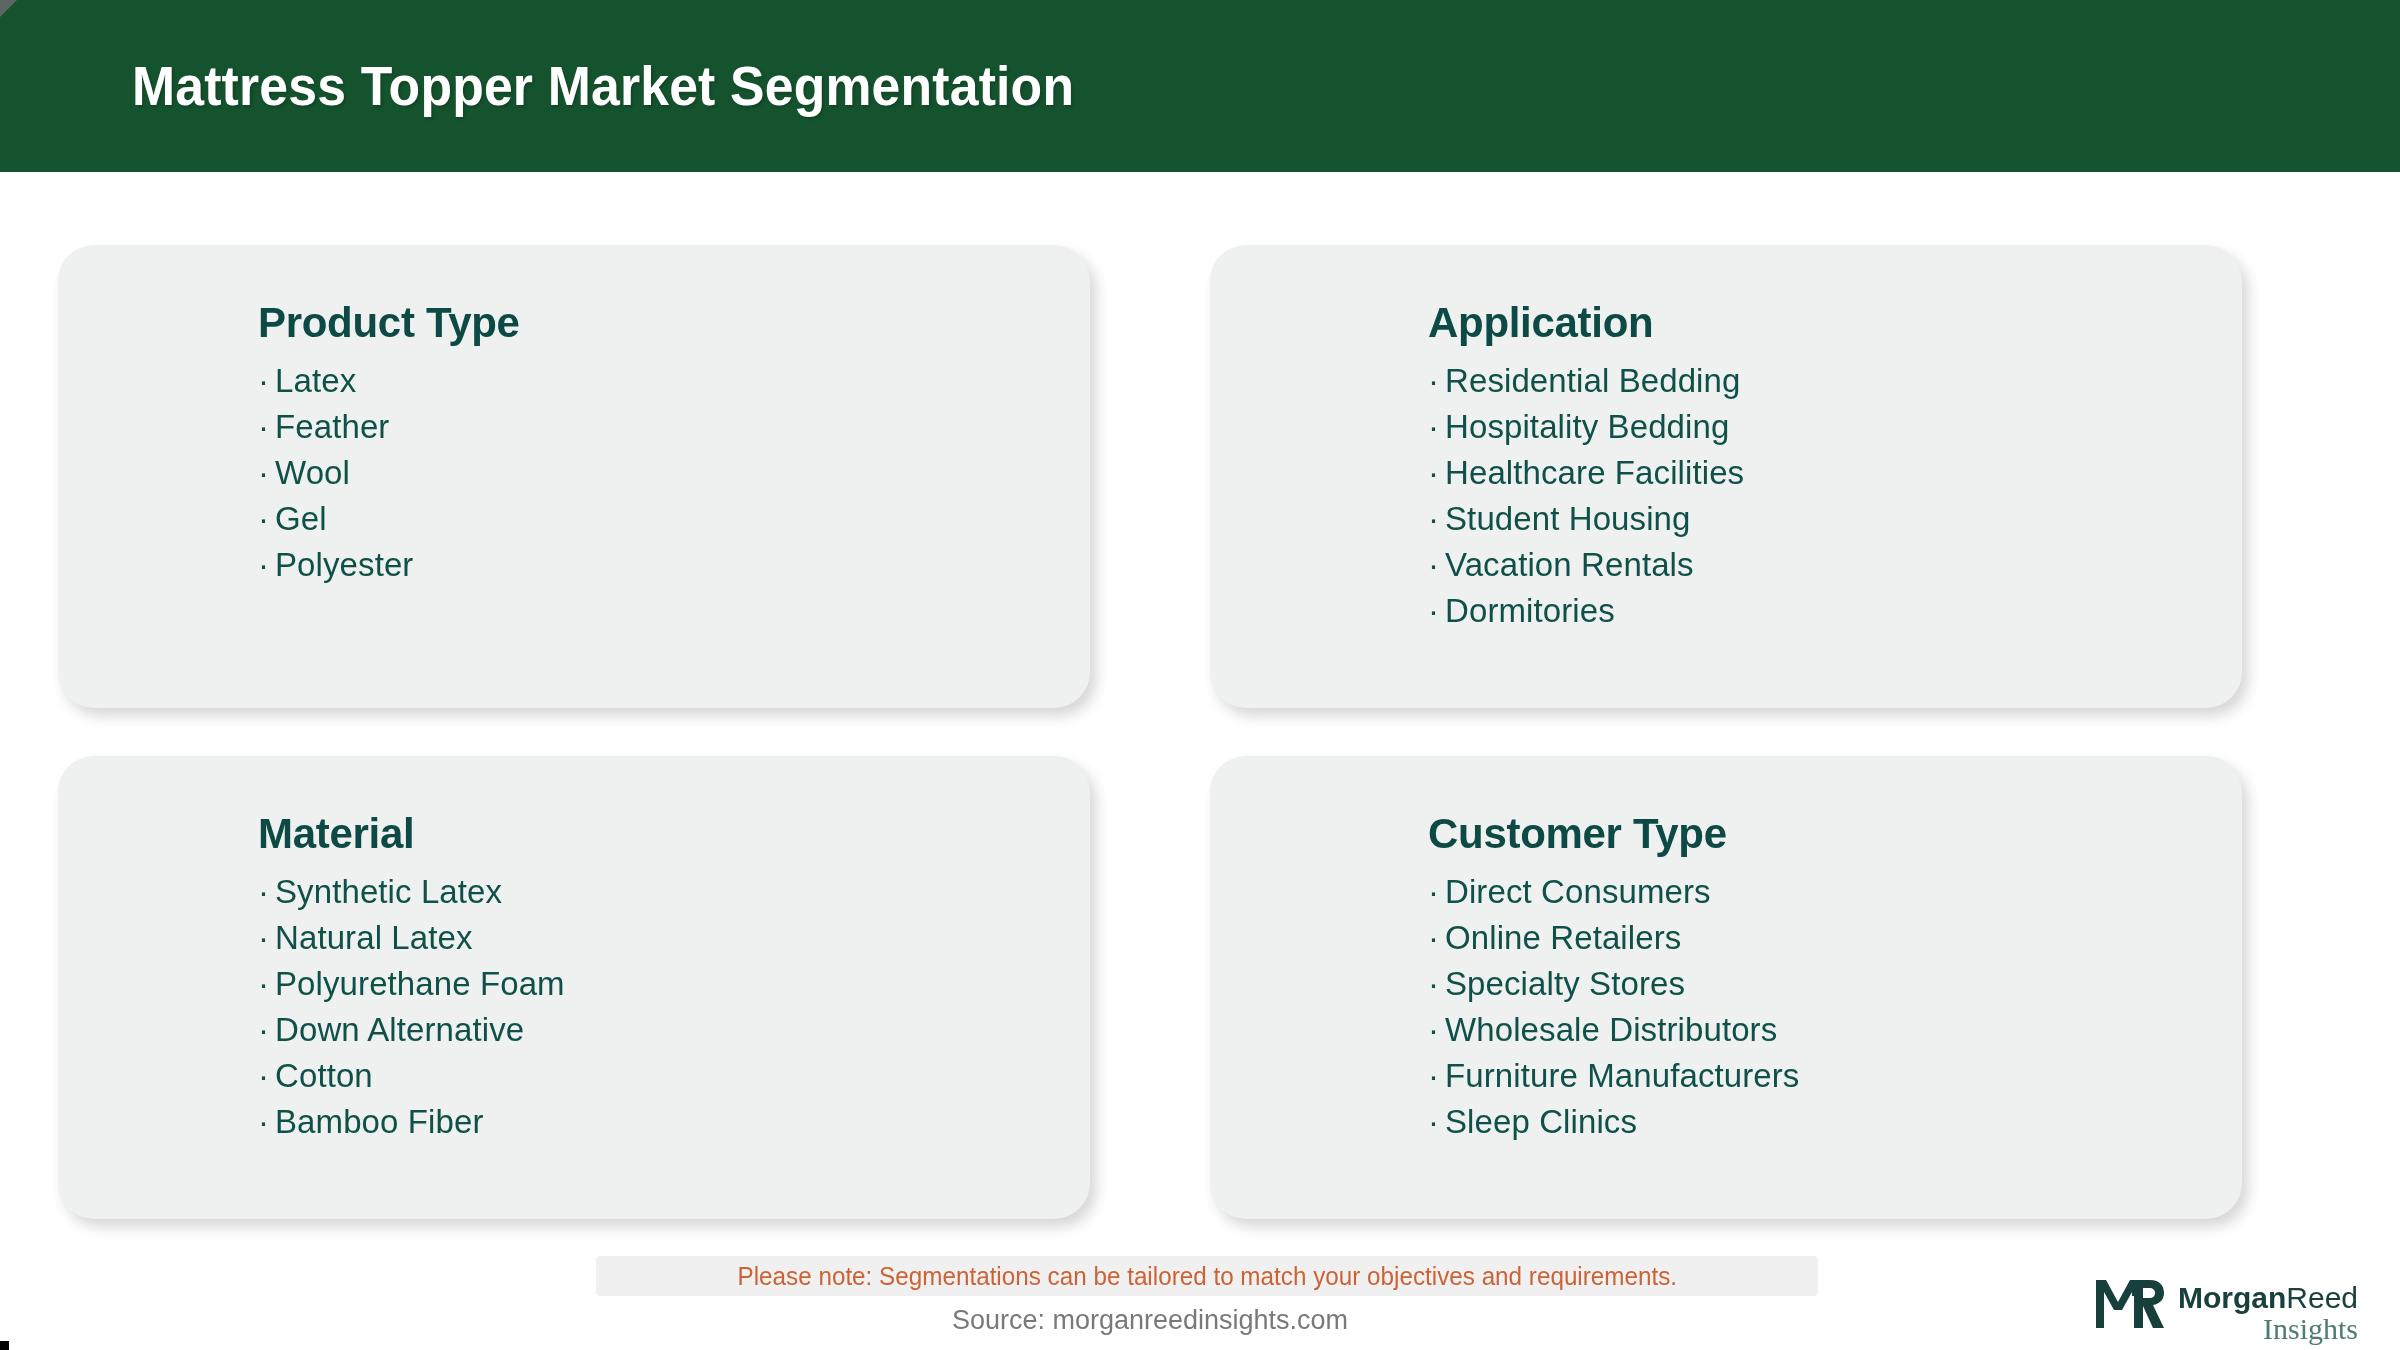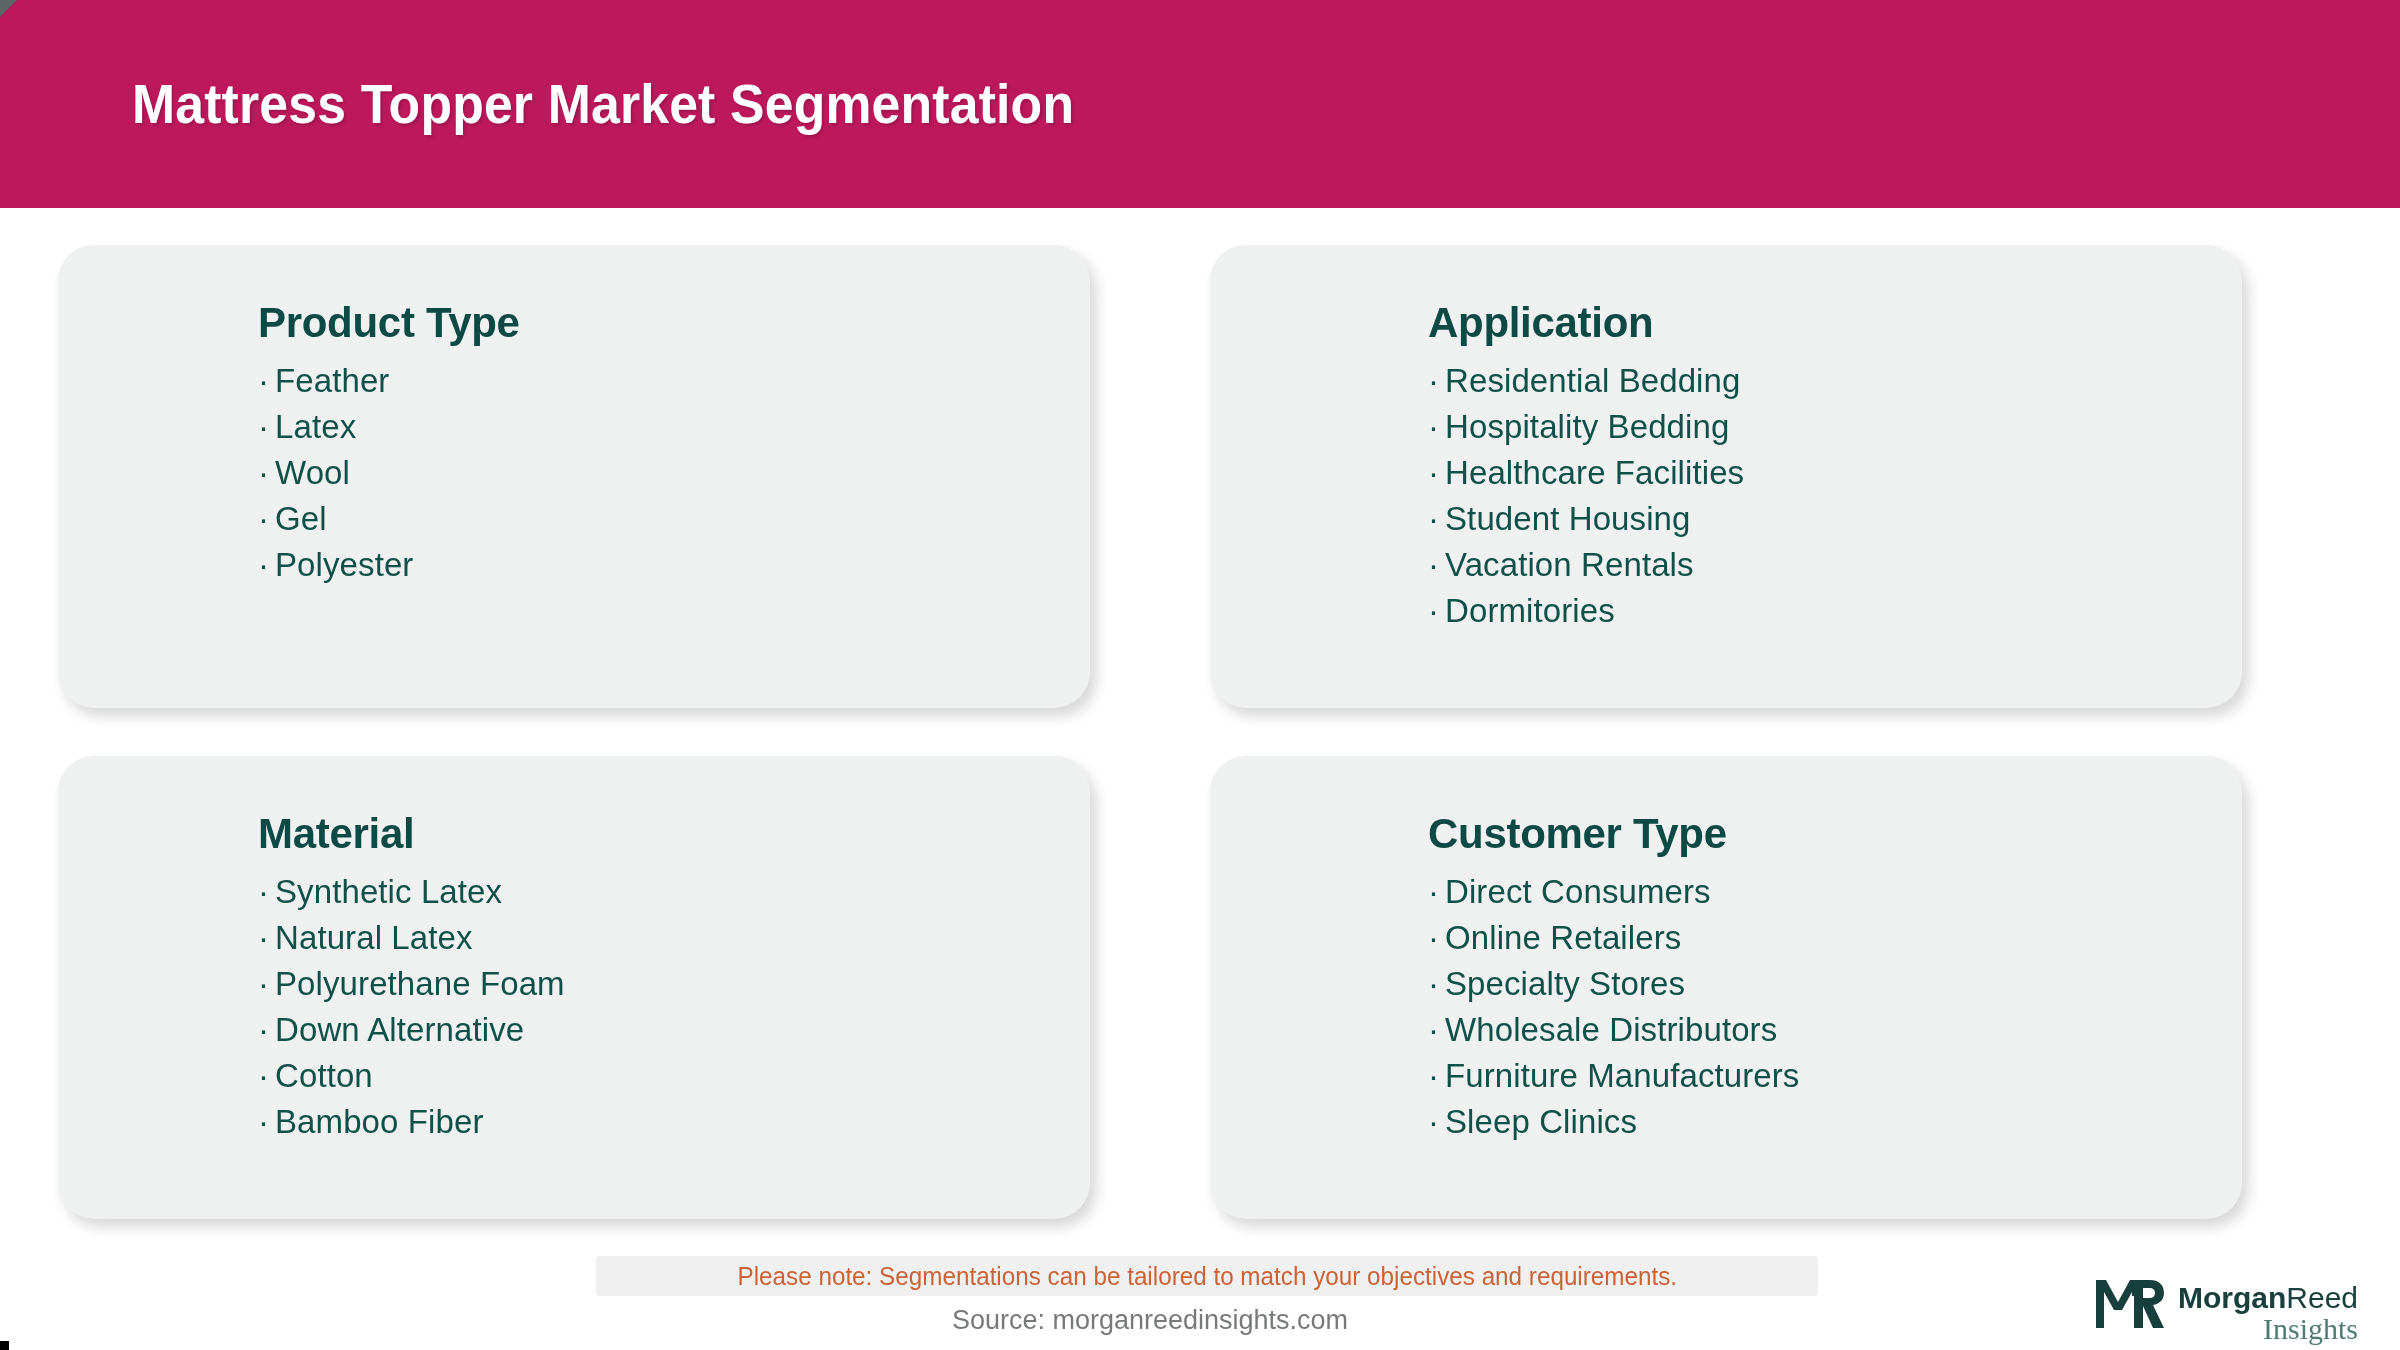--- a/index.html
+++ b/index.html
@@ -17,22 +17,22 @@
     width:2400px;
     height:1350px;
     background:#ffffff;
   }
 
   
   .header {
     position:absolute;
     left:0; top:0;
     width:2400px;
-    height:208px;
-    background:#be185d;
+    height:172px;
+    background:#14532d;
     display:flex;
     align-items:center;
   }
   .header-title {
     margin-left:132px;
     color:#ffffff;
     font-size:55px;
     font-weight:700;
     letter-spacing:0.2px;
     line-height:1;
@@ -175,22 +175,22 @@
   </div>
 
   <div class="grid">
 
     <div class="row">
 
       <div class="card">
         <div class="card-inner">
           <div class="card-title">Product Type</div>
           <ul class="card-list">
+            <li><span class="bullet">·</span><span>Latex</span></li>
             <li><span class="bullet">·</span><span>Feather</span></li>
-            <li><span class="bullet">·</span><span>Latex</span></li>
             <li><span class="bullet">·</span><span>Wool</span></li>
             <li><span class="bullet">·</span><span>Gel</span></li>
             <li><span class="bullet">·</span><span>Polyester</span></li>
           </ul>
         </div>
       </div>
 
       <div class="card">
         <div class="card-inner right">
           <div class="card-title">Application</div>

